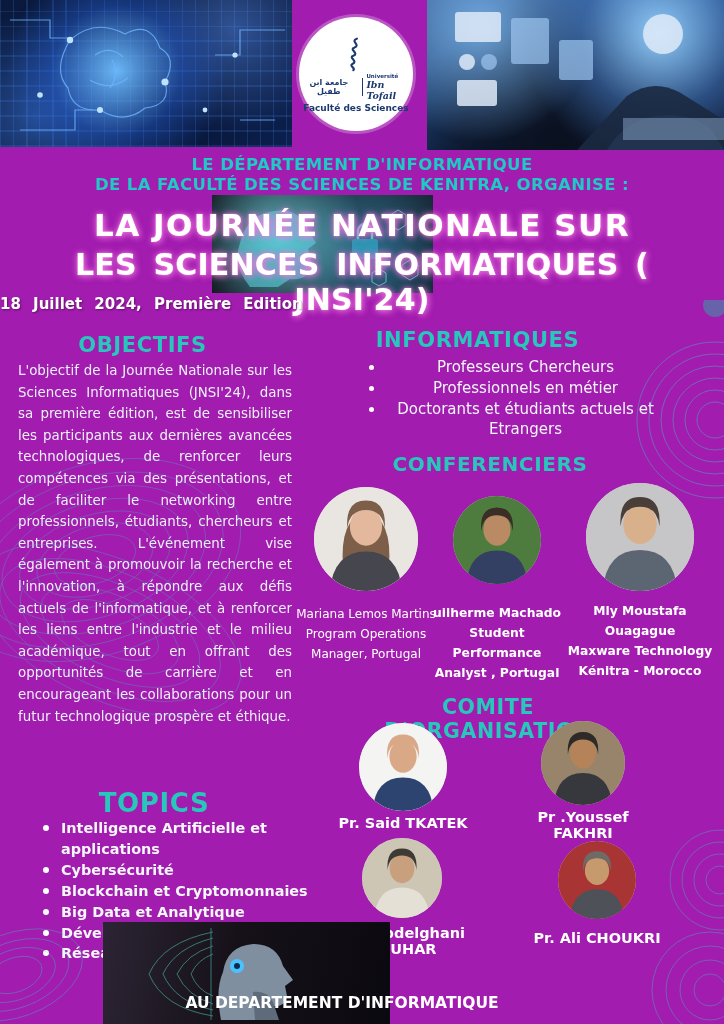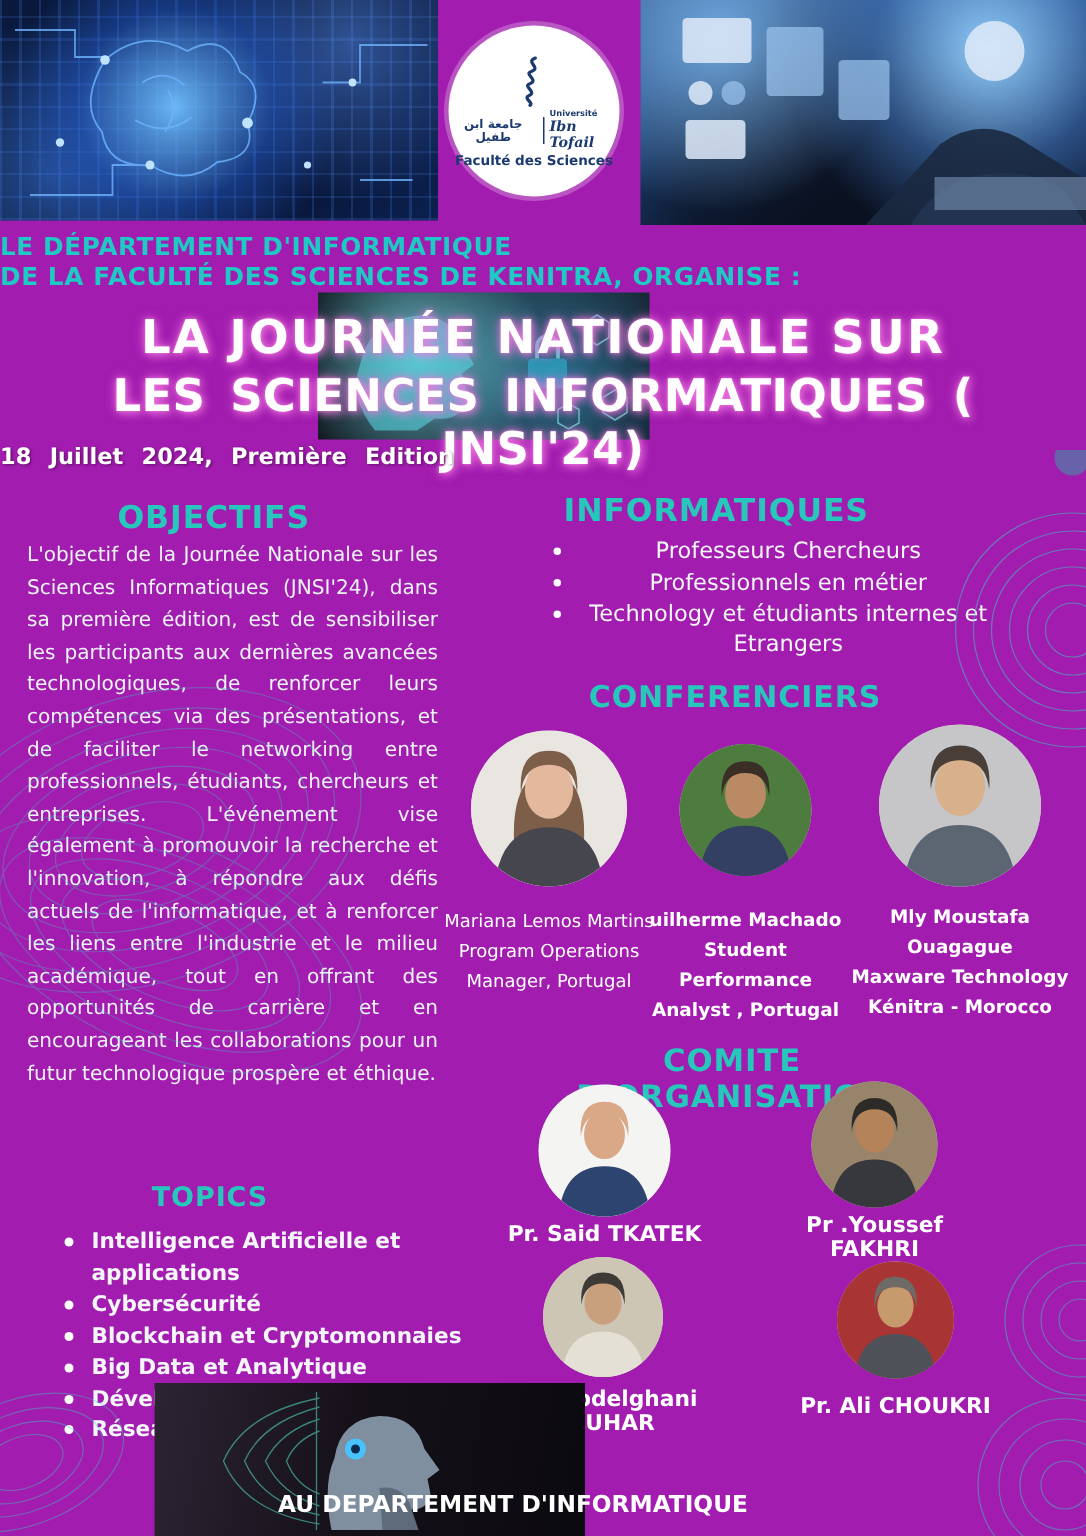--- a/index.html
+++ b/index.html
@@ -26,21 +26,21 @@
         box-shadow:0 0 0 3px rgba(255,255,255,.25);display:flex;flex-direction:column;
         align-items:center;justify-content:center;text-align:center;color:#1d3a70;}
   .lg-squig{height:36px;width:26px;}
   .lg-row{display:flex;align-items:center;gap:3px;margin-top:1px;}
   .lg-ar{font-size:8px;font-weight:bold;}
   .lg-bar{display:inline-block;width:2px;height:18px;background:#1d3a70;}
   .lg-univ{display:block;font-size:5.5px;font-weight:bold;text-align:left;}
   .lg-ibn{display:block;font-family:"DejaVu Serif",serif;font-style:italic;font-size:9.5px;font-weight:bold;text-align:left;}
   .lg-fac{font-size:9px;font-weight:bold;margin-top:2px;}
   
-  .org{left:0;width:724px;text-align:left;color:#1fc9c4;font-weight:bold;letter-spacing:.4px;}
+  .org{left:0;width:724px;text-align:center;color:#1fc9c4;font-weight:bold;letter-spacing:.4px;}
   .org1{top:155px;font-size:16.5px;}
   .org2{top:175px;font-size:16.5px;}
   .title-img{left:212px;top:195px;width:221px;height:98px;
     background:
       radial-gradient(circle at 30% 42%, rgba(120,230,240,.75), transparent 52%),
       radial-gradient(circle at 72% 58%, rgba(60,170,215,.55), transparent 55%),
       linear-gradient(110deg,#10151c,#1d2a36 55%,#111a26);}
   .ttl{left:0;width:724px;text-align:center;font-weight:800;color:#fff;
        text-shadow:0 0 7px rgba(242,122,226,.95),0 0 2px rgba(242,122,226,.85),2px 2px 6px rgba(242,122,226,.5);}
   .ttl1{top:207px;font-size:31px;letter-spacing:1.5px;}
@@ -73,21 +73,21 @@
   #sp2{left:427px;top:496px;width:140px;} #sp2 .avatar{width:88px;height:88px;} #sp2 .sp-name{margin-top:19px;}
   #sp3{left:563px;top:483px;width:154px;} #sp3 .avatar{width:108px;height:108px;} #sp3 .sp-name{margin-top:10px;}
   
   .com-h{left:338px;top:695px;width:300px;font-size:20.5px;}
   .mem-name{font-size:14.5px;font-weight:bold;margin-top:4px;}
   #m1{left:328px;top:723px;width:150px;} #m1 .avatar{width:88px;height:88px;}
   #m2{left:508px;top:721px;width:150px;} #m2 .avatar{width:84px;height:84px;}
   #m3{left:327px;top:838px;width:150px;} #m3 .avatar{width:80px;height:80px;} #m3 .mem-name{margin-top:7px;}
   #m4{left:522px;top:841px;width:150px;} #m4 .avatar{width:78px;height:78px;} #m4 .mem-name{margin-top:11px;}
   
-  .top-h{left:30px;top:788px;width:220px;font-size:18px;}
+  .top-h{left:44px;top:788px;width:220px;font-size:26px;}
   .tlist{left:40px;top:818px;width:290px;list-style:none;margin:0;padding:0;}
   .tlist li{position:relative;padding-left:21px;font-size:14.4px;line-height:20.9px;font-weight:bold;color:#f4f6fa;}
   .tlist li::before{content:"";position:absolute;left:3px;top:7px;width:6px;height:6px;border-radius:50%;background:#fff;}
   
   .foot-img{left:103px;top:922px;width:287px;height:102px;
     background:linear-gradient(100deg,#2c2434 0%,#161119 45%,#0b0910 100%);}
   .f-date{left:242px;top:968px;width:200px;text-align:center;font-size:15.5px;font-weight:bold;}
   .f-loc{left:182px;top:994px;width:320px;text-align:center;font-size:15.5px;font-weight:bold;}
   
   .deco{pointer-events:none;}
@@ -165,21 +165,21 @@
   <div class="abs ttl ttl2">LES SCIENCES INFORMATIQUES ( JNSI'24)</div>
   <div class="abs subttl">18 Juillet 2024, Première Edition</div>
 
   <div class="abs h-teal obj-h">OBJECTIFS</div>
   <div class="abs obj-body">L'objectif de la Journée Nationale sur les Sciences Informatiques (JNSI'24), dans sa première édition, est de sensibiliser les participants aux dernières avancées technologiques, de renforcer leurs compétences via des présentations, et de faciliter le networking entre professionnels, étudiants, chercheurs et entreprises. L'événement vise également à promouvoir la recherche et l'innovation, à répondre aux défis actuels de l'informatique, et à renforcer les liens entre l'industrie et le milieu académique, tout en offrant des opportunités de carrière et en encourageant les collaborations pour un futur technologique prospère et éthique.</div>
 
   <div class="abs h-teal par-h">INFORMATIQUES</div>
   <ul class="abs plist">
     <li>Professeurs Chercheurs</li>
     <li>Professionnels en métier</li>
-    <li>Technology et étudiants internes et Etrangers</li>
+    <li>Doctorants et étudiants actuels et Etrangers</li>
   </ul>
 
   <div class="abs h-teal conf-h">CONFERENCIERS</div>
 
   <div class="speaker" id="sp1">
     <svg class="avatar" viewBox="0 0 100 100" style="--av-bg: #e9e6e1; --av-skin: #e3b89c; --av-hair: #7d5f49; --av-shirt: #46464f;">
       <rect class="av-bg" width="100" height="100"></rect>
       <path class="av-hair" d="M28,78 Q24,30 50,24 Q76,30 72,78 Z"></path>
       <path class="av-shirt" d="M15,102 Q18,62 50,62 Q82,62 85,102 Z"></path>
       <ellipse class="av-skin" cx="50" cy="38" rx="15.5" ry="18.5"></ellipse>

